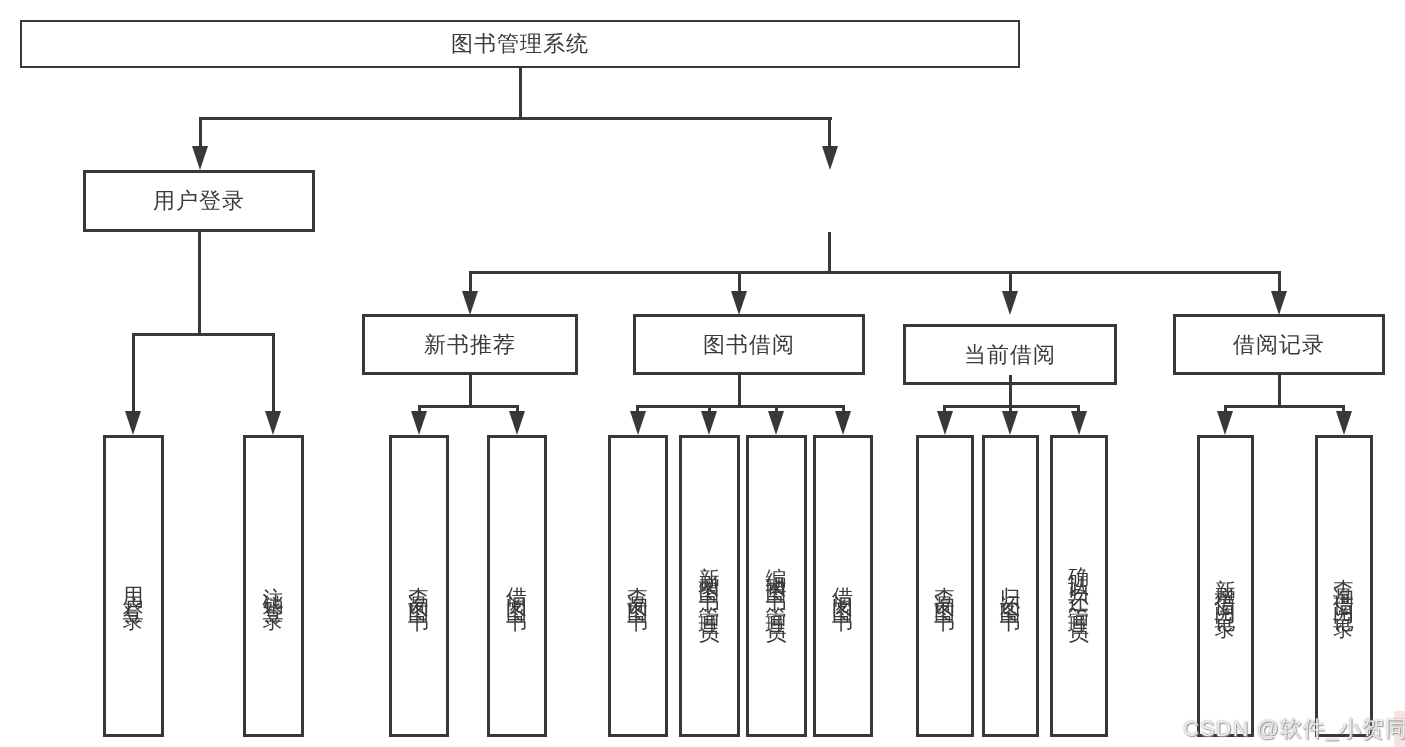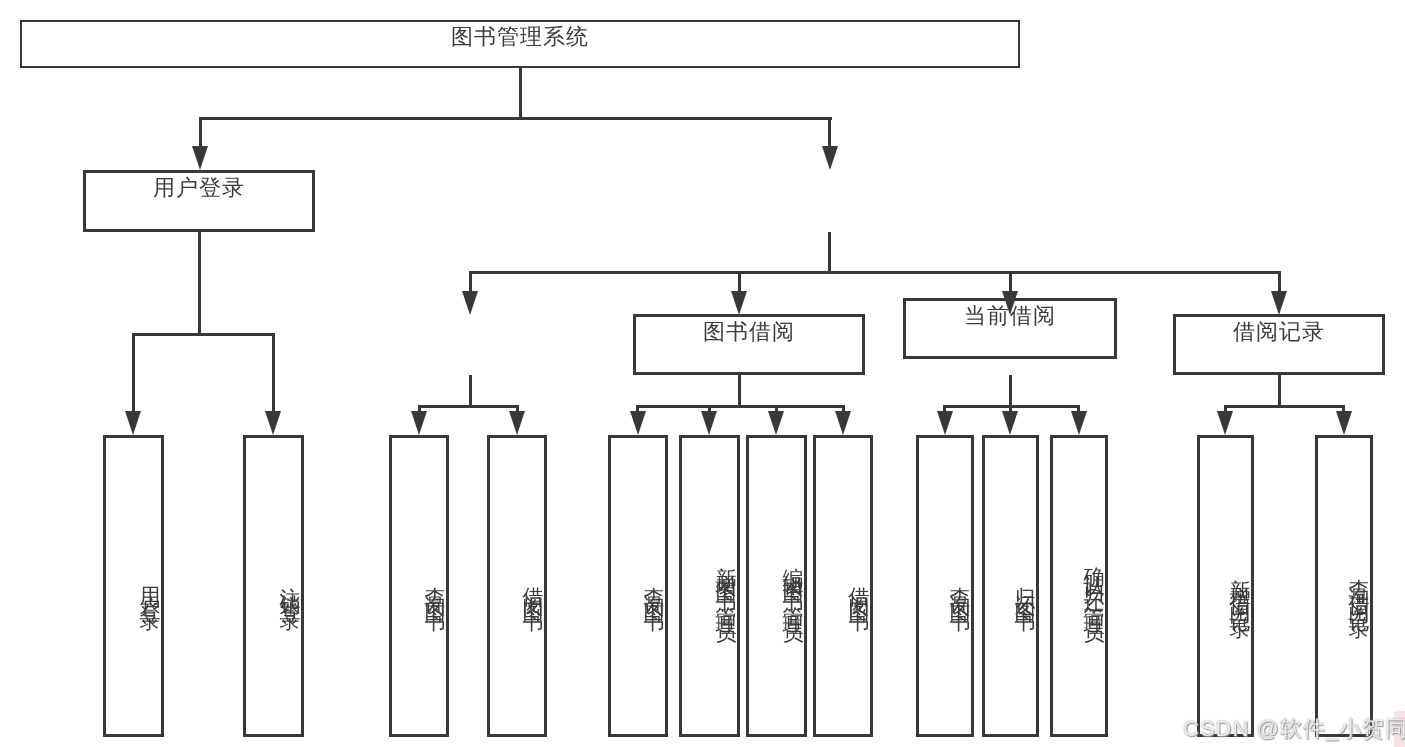--- a/index.html
+++ b/index.html
@@ -15,20 +15,21 @@
     overflow:hidden;
     font-family:"Liberation Sans","DejaVu Sans",sans-serif;
     color:var(--text);
   }
   .box{
     position:absolute;
     box-sizing:border-box;
     border:3px solid var(--line);
     background:#fff;
     display:flex;
+    align-items:center;
     justify-content:center;
     font-size:22px;
     letter-spacing:1px;
     color:var(--text);
     white-space:nowrap;
   }
   .box.thin{border-width:2px;}
   .box.vert{
     writing-mode:vertical-rl;
     letter-spacing:8px;
@@ -69,26 +70,29 @@
 
   <div class="box thin" style="left:20px;top:20px;width:1000px;height:48px;">
     <span>图书管理系统</span>
   </div>
 
   <div class="box" style="left:83px;top:170px;width:232px;height:62px;">
     <span>用户登录</span>
   </div>
 
 
+  <div class="box" style="left:362px;top:314px;width:216px;height:61px;">
+    <span>新书推荐</span>
+  </div>
 
   <div class="box" style="left:633px;top:314px;width:232px;height:61px;">
     <span>图书借阅</span>
   </div>
 
-  <div class="box" style="left:903px;top:298px;width:214px;height:61px;">
+  <div class="box" style="left:903px;top:324px;width:214px;height:61px;">
     <span>当前借阅</span>
   </div>
 
   <div class="box" style="left:1173px;top:314px;width:212px;height:61px;">
     <span>借阅记录</span>
   </div>
 
   <div class="box vert" style="left:103px;top:435px;width:61px;height:302px;">
     <span>用户登录</span>
   </div>

